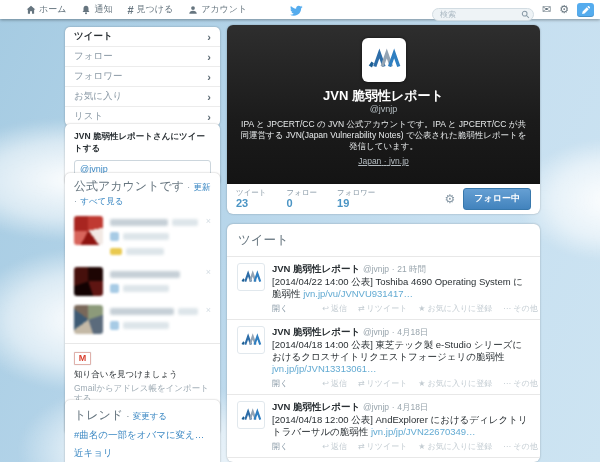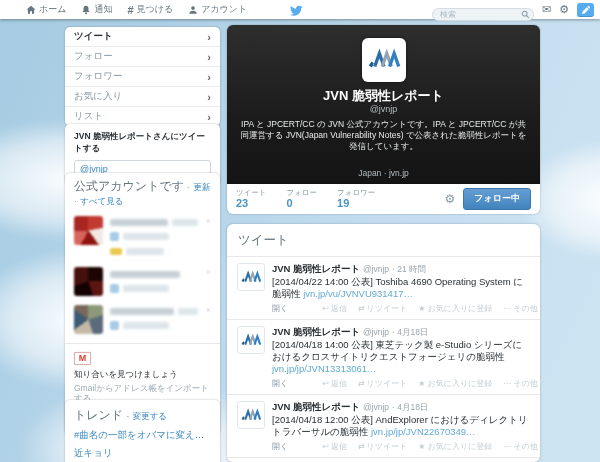--- a/index.html
+++ b/index.html
@@ -69,21 +69,21 @@
   .trends-card{left:65px;top:400px;width:155px;padding:7px 9px;height:70px;}
   .trends-head{font-size:12px;color:#66757f;}
   .trends-head .lnk,.trends-head .dot{font-size:8.5px;}
   .trend-item{display:block;font-size:9.5px;margin-top:5px;white-space:nowrap;overflow:hidden;text-overflow:ellipsis;}
   
   .profile-card{left:227px;top:25px;width:313px;height:159px;background:linear-gradient(180deg,#2e2e2e 0%,#1b1b1b 60%,#141414 100%);border-radius:6px 6px 0 0;text-align:center;color:#fff;overflow:hidden;}
   .profile-avatar{width:44px;height:44px;background:#fff;border-radius:6px;margin:13px auto 7px;display:flex;align-items:center;justify-content:center;box-shadow:0 0 3px rgba(0,0,0,.6);}
   .profile-name{font-size:13px;font-weight:bold;line-height:14px;}
   .profile-handle{font-size:9px;color:#b4bcc1;margin-top:1px;}
   .profile-bio{font-size:8.5px;line-height:11px;color:#e8ebec;width:286px;margin:5px auto 0;}
-  .profile-loc{font-size:8.5px;color:#b4bcc1;margin-top:16px;}
+  .profile-loc{font-size:8.5px;color:#b4bcc1;margin-top:4px;text-decoration:underline;}
   
   .stats-bar{left:227px;top:184px;width:313px;height:30px;background:#fff;border-radius:0 0 6px 6px;display:flex;align-items:center;padding:0 9px;}
   .stat{margin-right:20px;cursor:pointer;}
   .stat-label{display:block;font-size:7.5px;color:#8899a6;line-height:8px;}
   .stat-value{display:block;font-size:11px;font-weight:bold;color:#4a94c4;line-height:13px;}
   .stats-gear{margin-left:auto;color:#8899a6;font-size:12px;cursor:pointer;}
   .follow-btn{margin-left:8px;background:linear-gradient(180deg,#659fd3,#4283bd);border:1px solid #3878ac;border-radius:3px;color:#fff;font-size:9px;font-weight:bold;padding:3px 10px 4px;cursor:pointer;font-family:"Liberation Sans",sans-serif;}
   
   .tweets-card{left:227px;top:224px;width:313px;height:238px;overflow:hidden;border-radius:6px;}
   .tweets-title{font-size:12.5px;color:#66757f;padding:8px 11px 7px;}

